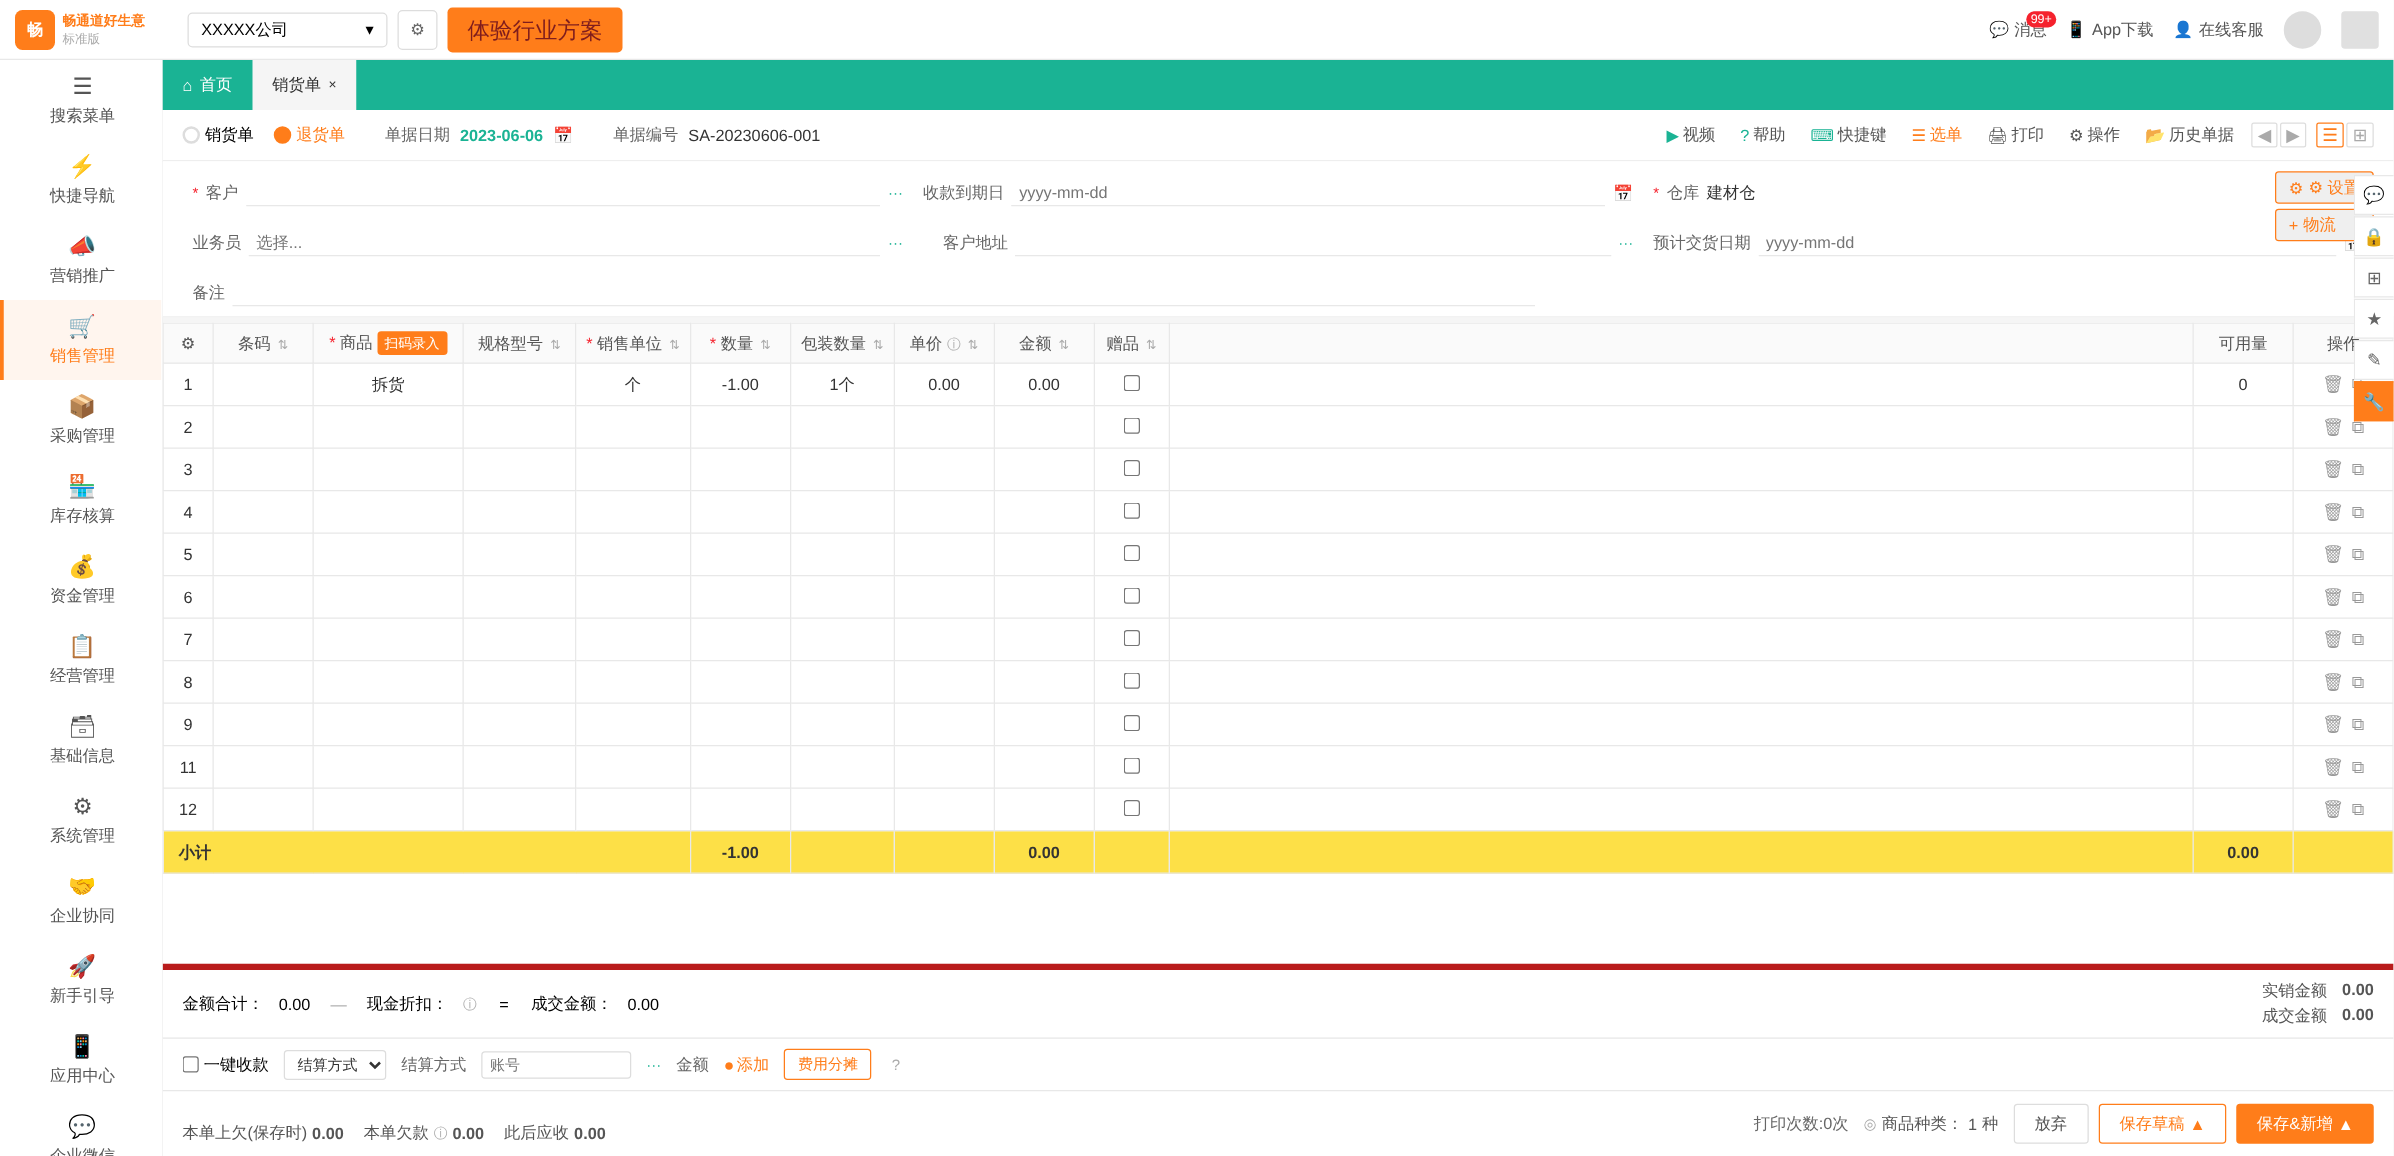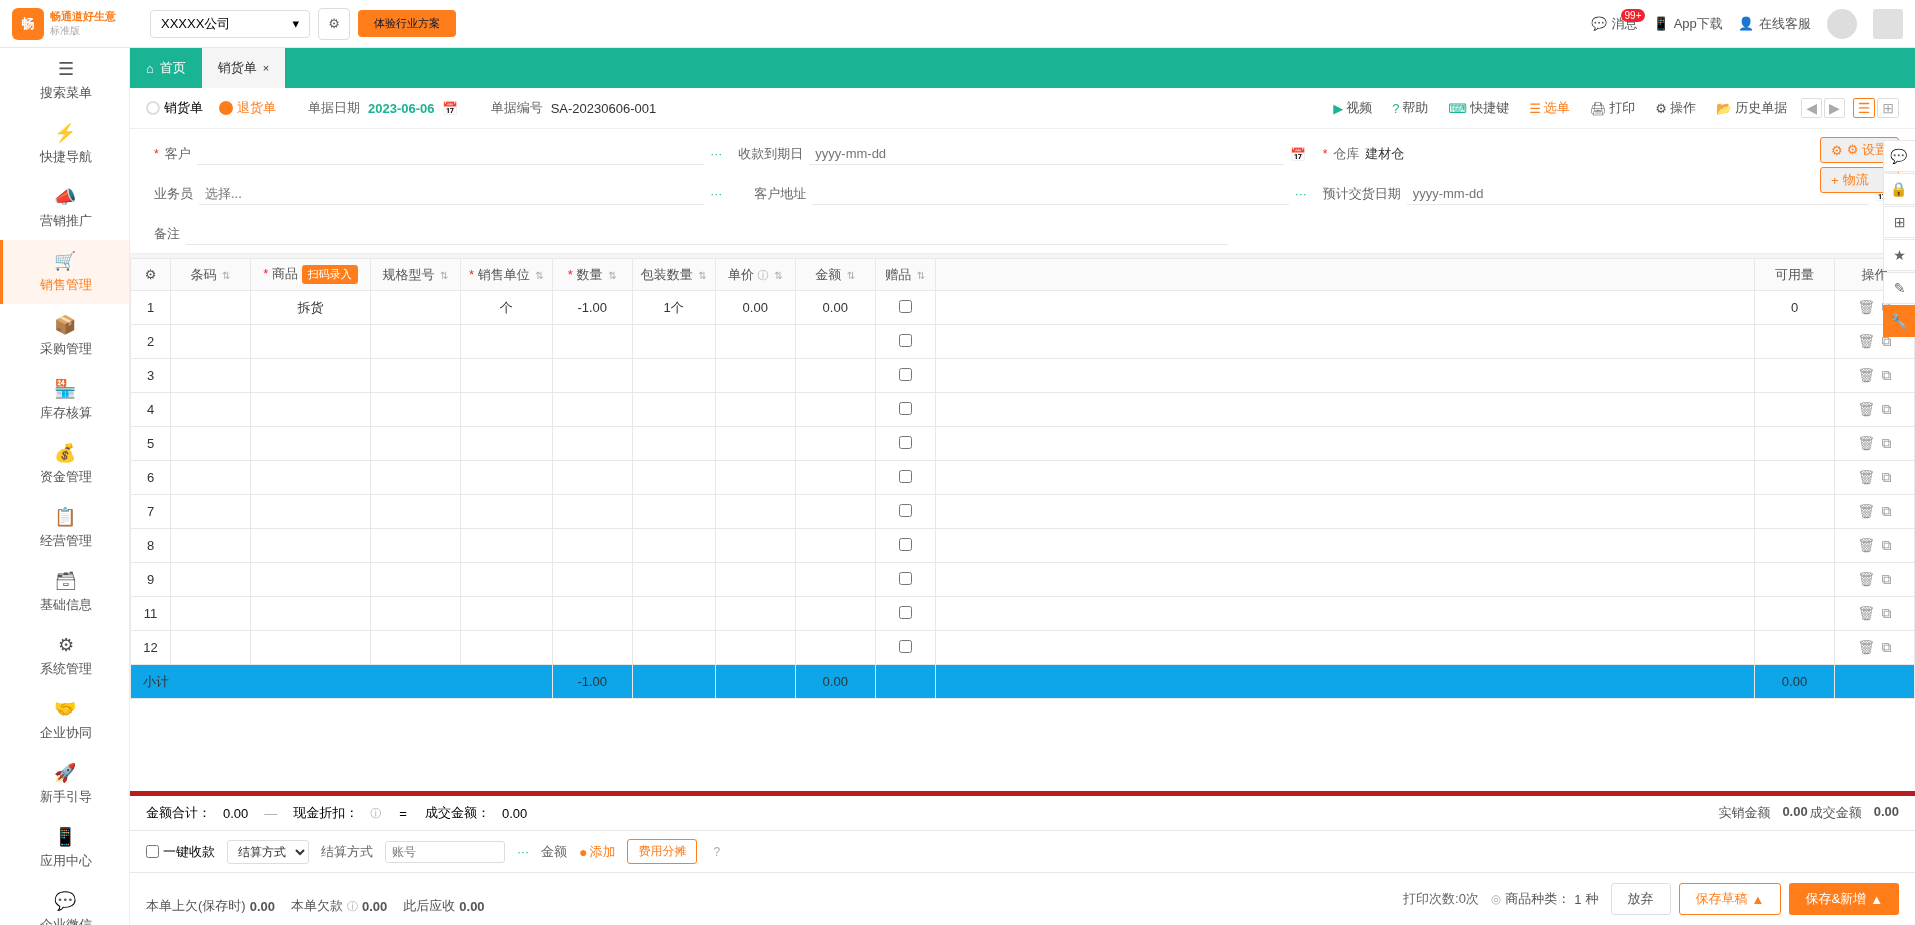--- a/index.html
+++ b/index.html
@@ -37,23 +37,23 @@
     }
 
     .gear-btn {
       width: 32px; height: 32px;
       border: 1px solid #ddd; border-radius: 4px;
       display: flex; align-items: center; justify-content: center;
       cursor: pointer; color: #666;
     }
 
     .trial-btn {
-      background: #ff7d1a; color: #0f172a; border: none;
+      background: #ff7d1a; color: #7f1d1d; border: none;
       padding: 6px 16px; border-radius: 4px; cursor: pointer;
-      font-size: 11px;
+      font-size: 18px;
     }
 
     .top-right {
       margin-left: auto;
       display: flex; align-items: center; gap: 16px;
     }
     .top-icon-btn {
       display: flex; align-items: center; gap: 4px;
       cursor: pointer; color: #555; font-size: 12px;
       position: relative;
@@ -187,21 +187,21 @@
     .col-product { width: 120px; }
     .col-spec { width: 90px; }
     .col-unit { width: 80px; }
     .col-qty { width: 80px; }
     .col-pkgqty { width: 80px; }
     .col-price { width: 80px; }
     .col-amount { width: 80px; }
     .col-gift { width: 60px; }
     .col-avail { width: 80px; }
     .col-ops { width: 80px; }
-    .subtotal-row td { background: #0ea5e9; font-weight: 400; }
+    .subtotal-row td { background: #fde047; font-weight: 700; }
     .text-red { color: #f5222d; }
     .text-left { text-align: left; }
     .ops-btns { display: flex; gap: 6px; justify-content: center; }
     .op-icon { cursor: pointer; color: #999; font-size: 14px; }
 
     
     .bottom-summary {
       background: #fff;
       padding: 8px 16px;
       border-top: 5px solid #b91c1c;
@@ -813,21 +813,21 @@
       <div class="bottom-summary">
         <span>金额合计：</span>
         <span>0.00</span>
         <span style="color:#aaa;margin:0 4px;">—</span>
         <span>现金折扣：</span>
         <span style="color:#aaa;font-size:11px;cursor:pointer;">ⓘ</span>
         <span style="padding:0 6px;">=</span>
         <span>成交金额：</span>
         <span>0.00</span>
 
-        <div style="margin-left:auto;display:flex;flex-direction:row;gap:2px;text-align:center;">
+        <div style="margin-left:auto;display:flex;flex-direction:column;gap:2px;text-align:center;">
           <div style="display:flex;gap:12px;font-size:12px;color:#555;">
             <span>实销金额</span>
             <span style="font-weight:600;">0.00</span>
           </div>
           <div style="display:flex;gap:12px;font-size:12px;color:#555;">
             <span>成交金额</span>
             <span style="font-weight:600;">0.00</span>
           </div>
         </div>
       </div>

